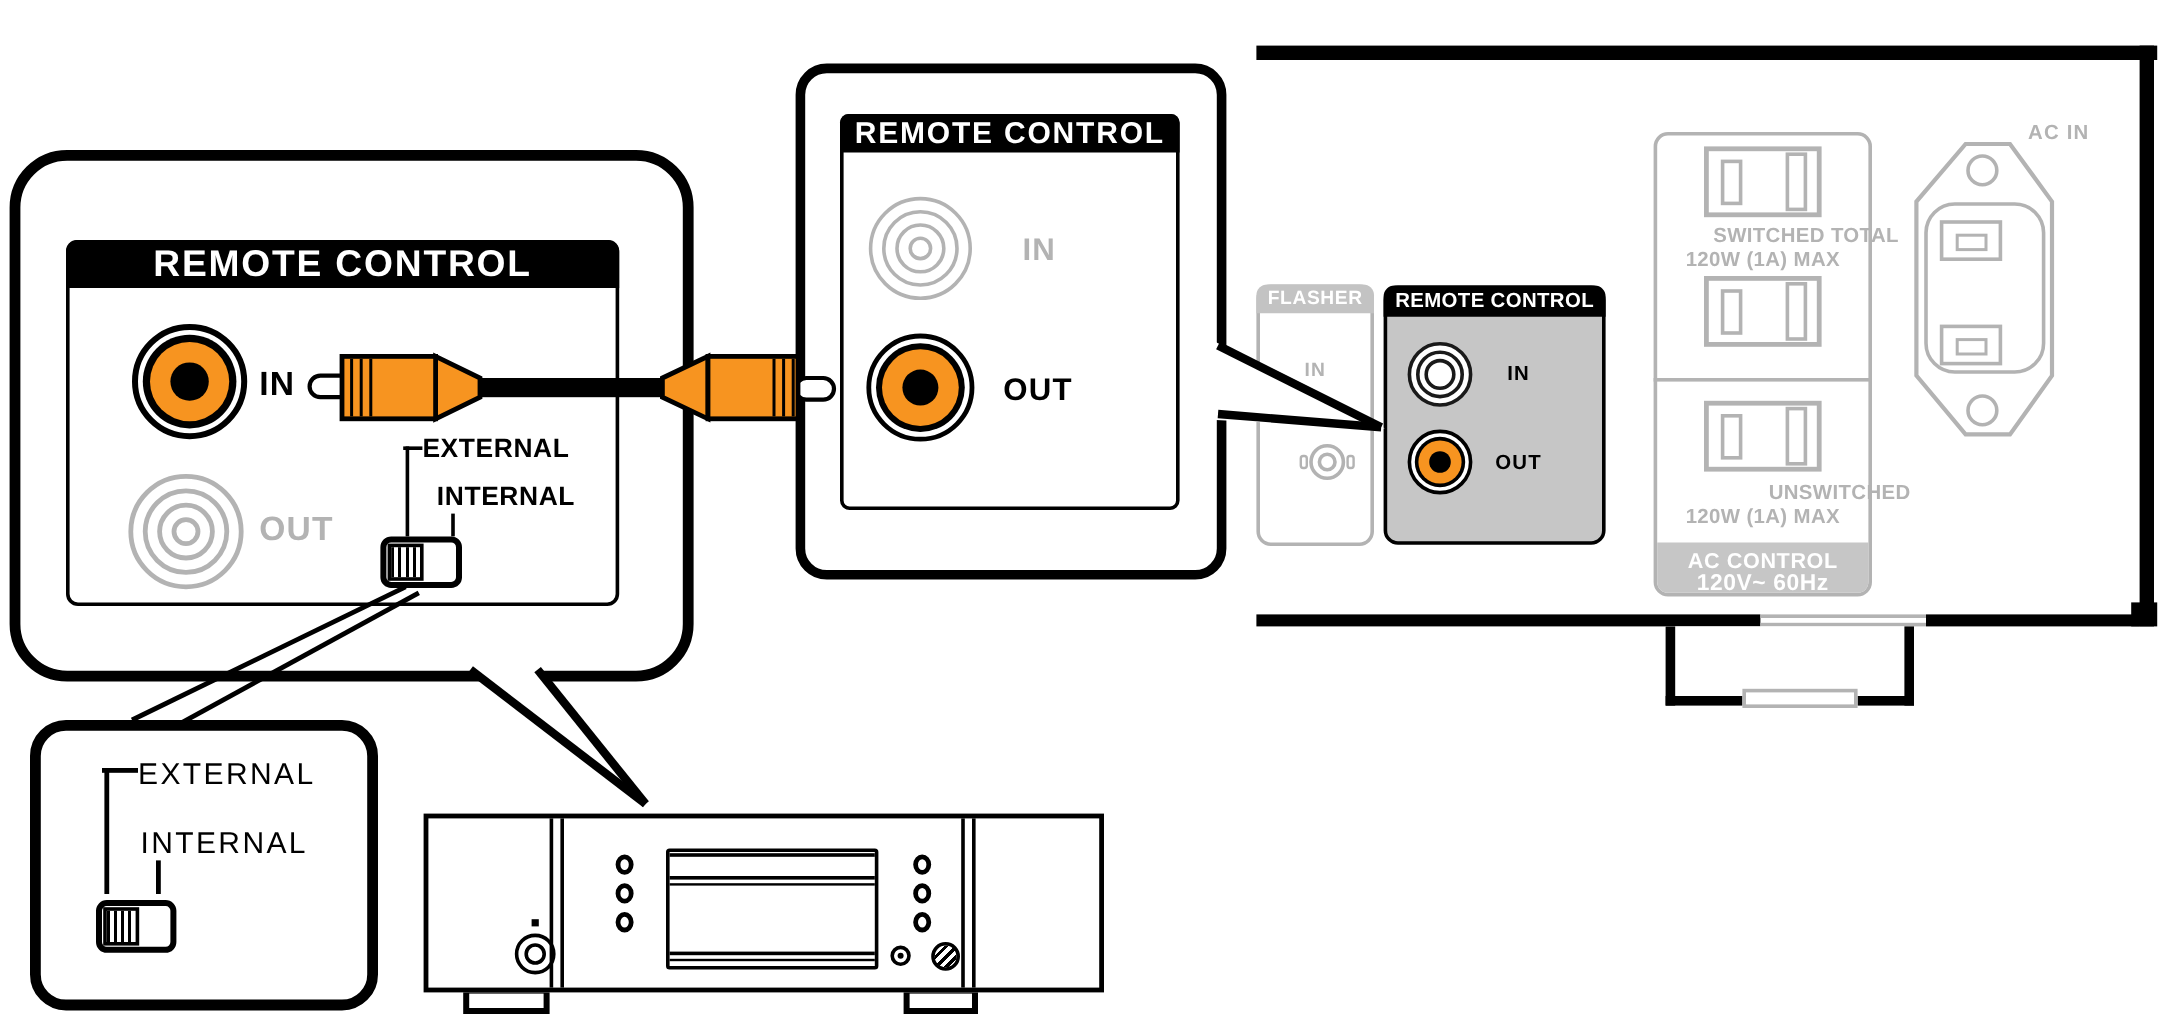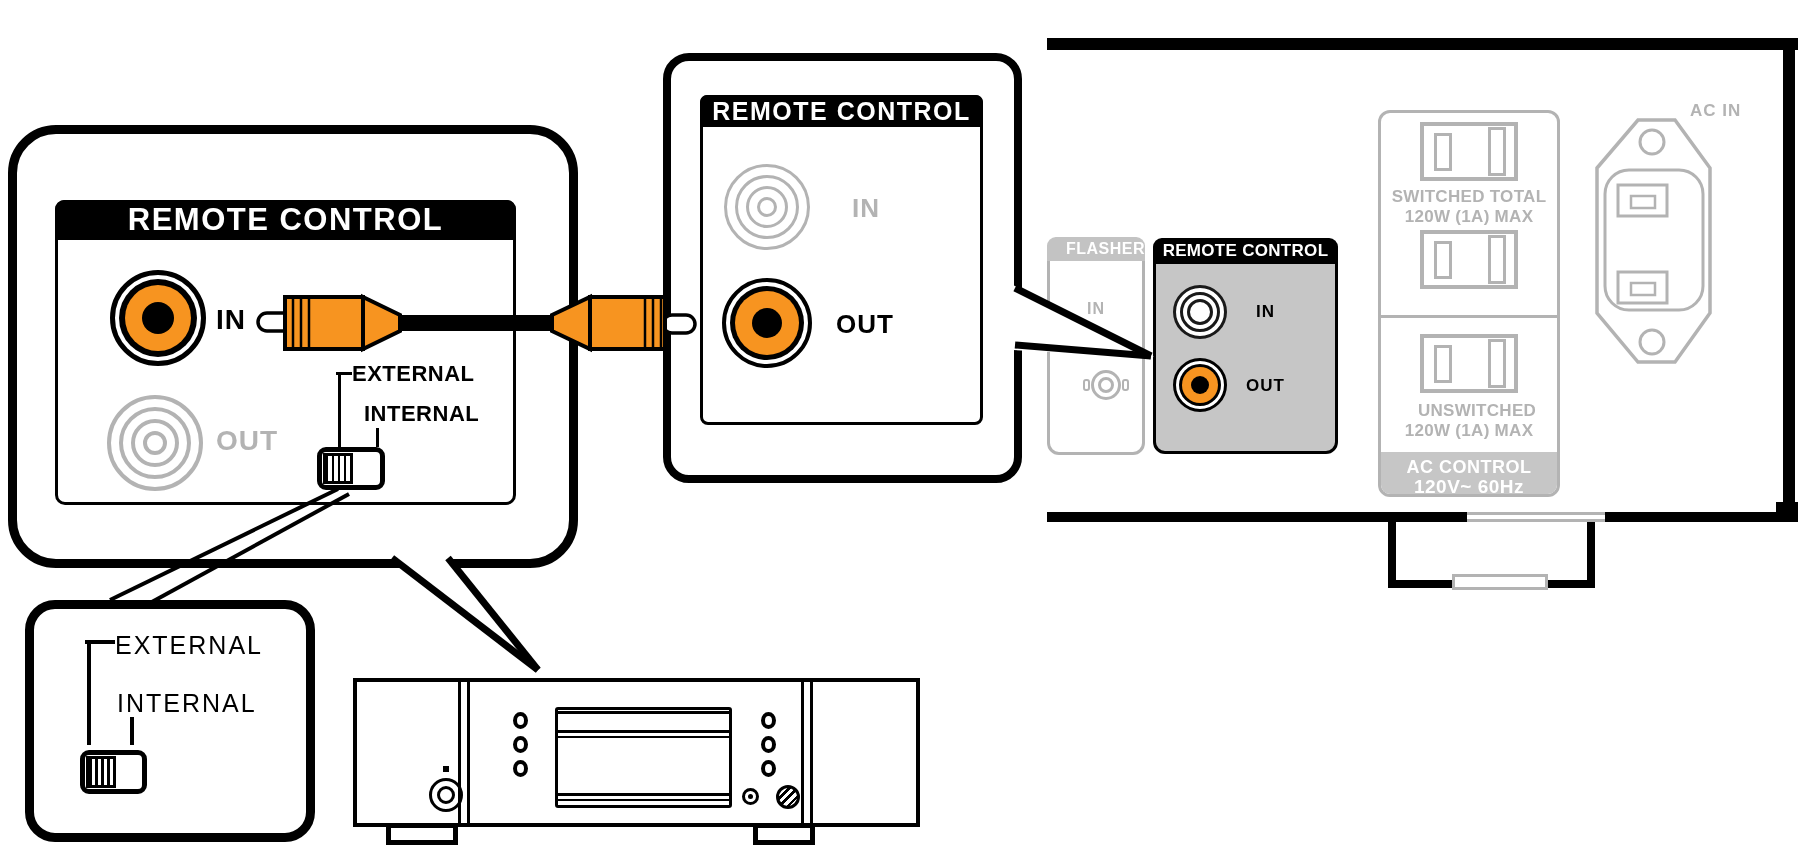--- a/index.html
+++ b/index.html
@@ -22,21 +22,21 @@
   <div class="abs" style="left:1783px;top:38px;width:12px;height:484px;background:#000;"></div>
   <div class="abs" style="left:1047px;top:512px;width:420px;height:10px;background:#000;"></div>
   <div class="abs" style="left:1467px;top:512px;width:138px;height:3px;background:#b3b3b3;"></div>
   <div class="abs" style="left:1467px;top:519px;width:138px;height:3px;background:#b3b3b3;"></div>
   <div class="abs" style="left:1605px;top:512px;width:178px;height:10px;background:#000;"></div>
   <div class="abs" style="left:1776px;top:502px;width:22px;height:20px;background:#000;"></div>
   <div class="abs" style="left:1388px;top:522px;width:207px;height:66px;border:8px solid #000;border-top:none;background:#fff;"></div>
   <div class="abs" style="left:1452px;top:574px;width:96px;height:16px;border:3px solid #b3b3b3;background:#fff;"></div>
 
   <div class="abs" style="left:1047px;top:237px;width:98px;height:218px;border:3px solid #b3b3b3;border-radius:12px;background:#fff;"></div>
-  <div class="abs t w tc" style="left:1047px;top:237px;width:98px;height:24px;background:#c3c3c3;border-radius:9px 9px 0 0;font-size:16px;line-height:24px;letter-spacing:0.5px;text-align:right;">FLASHER</div>
+  <div class="abs t w tc" style="left:1047px;top:237px;width:98px;height:24px;background:#c3c3c3;border-radius:9px 9px 0 0;font-size:16px;line-height:24px;letter-spacing:0.5px;">FLASHER</div>
   <div class="t muted tc" style="left:1047px;top:301px;width:98px;font-size:16px;letter-spacing:1px;">IN</div>
   <div class="cc" style="left:1091px;top:370px;width:30px;height:30px;border:3px solid #b3b3b3;background:#fff;"></div>
   <div class="abs" style="left:1083px;top:379px;width:7px;height:12px;border:2px solid #b3b3b3;border-radius:3px;background:#fff;"></div>
   <div class="abs" style="left:1122px;top:379px;width:7px;height:12px;border:2px solid #b3b3b3;border-radius:3px;background:#fff;"></div>
   <div class="cc" style="left:1098px;top:377px;width:16px;height:16px;border:3px solid #b3b3b3;"></div>
 
   <div class="abs" style="left:1153px;top:238px;width:185px;height:216px;background:#c6c6c6;border:3px solid #000;border-radius:12px;"></div>
   <div class="abs t w tc" style="left:1153px;top:238px;width:185px;height:26px;background:#000;border-radius:9px 9px 0 0;font-size:17px;line-height:26px;letter-spacing:0.3px;">REMOTE CONTROL</div>
 
   <div class="cc" style="left:1173px;top:285px;width:54px;height:54px;border:3px solid #1a1a1a;background:#fff;"></div>
@@ -49,31 +49,31 @@
   <div class="cc" style="left:1182px;top:367px;width:36px;height:36px;background:#F79420;"></div>
   <div class="cc" style="left:1191px;top:376px;width:18px;height:18px;background:#000;"></div>
   <div class="t" style="left:1246px;top:377px;font-size:17px;letter-spacing:1px;">OUT</div>
 
   <div class="abs" style="left:1378px;top:110px;width:182px;height:387px;border:3px solid #b3b3b3;border-radius:12px;background:#fff;"></div>
   <div class="abs" style="left:1378px;top:315px;width:182px;height:3px;background:#b3b3b3;"></div>
 
   <div class="abs" style="left:1420px;top:122px;width:98px;height:59px;border:4px solid #b3b3b3;"></div>
   <div class="abs" style="left:1434px;top:133px;width:18px;height:38px;border:3px solid #b3b3b3;"></div>
   <div class="abs" style="left:1488px;top:127px;width:18px;height:49px;border:3px solid #b3b3b3;"></div>
-  <div class="t muted tc" style="left:1378px;top:188px;width:182px;font-size:17px;letter-spacing:0.3px;">SWITCHED TOTAL</div>
+  <div class="t muted tc" style="left:1378px;top:188px;width:182px;font-size:17px;letter-spacing:0.3px;padding-left:36px;">SWITCHED TOTAL</div>
   <div class="t muted tc" style="left:1378px;top:208px;width:182px;font-size:17px;letter-spacing:0.3px;">120W (1A) MAX</div>
 
   <div class="abs" style="left:1420px;top:230px;width:98px;height:59px;border:4px solid #b3b3b3;"></div>
   <div class="abs" style="left:1434px;top:241px;width:18px;height:38px;border:3px solid #b3b3b3;"></div>
   <div class="abs" style="left:1488px;top:235px;width:18px;height:49px;border:3px solid #b3b3b3;"></div>
 
   <div class="abs" style="left:1420px;top:334px;width:98px;height:59px;border:4px solid #b3b3b3;"></div>
   <div class="abs" style="left:1434px;top:345px;width:18px;height:38px;border:3px solid #b3b3b3;"></div>
   <div class="abs" style="left:1488px;top:339px;width:18px;height:49px;border:3px solid #b3b3b3;"></div>
-  <div class="t muted tc" style="left:1386px;top:402px;width:182px;font-size:17px;letter-spacing:0.3px;">UNSWITCHED</div>
+  <div class="t muted tc" style="left:1442px;top:402px;width:182px;font-size:17px;letter-spacing:0.3px;">UNSWITCHED</div>
   <div class="t muted tc" style="left:1378px;top:422px;width:182px;font-size:17px;letter-spacing:0.3px;">120W (1A) MAX</div>
 
   <div class="abs" style="left:1381px;top:452px;width:176px;height:42px;background:#c6c6c6;border-radius:0 0 9px 9px;"></div>
   <div class="t w tc" style="left:1381px;top:458px;width:176px;font-size:18px;letter-spacing:0.5px;">AC CONTROL</div>
   <div class="t w tc" style="left:1381px;top:477px;width:176px;font-size:19px;letter-spacing:0.5px;">120V~ 60Hz</div>
 
   <div class="t muted" style="left:1690px;top:102px;font-size:17px;letter-spacing:1px;">AC IN</div>
   <svg style="left:1590px;top:112px;" width="135" height="260" viewBox="0 0 135 260">
     <polygon points="48,8 85,8 120,56 120,201 85,250 48,250 7,201 7,56" fill="#fff" stroke="#b3b3b3" stroke-width="3.5"></polygon>
     <circle cx="62" cy="30" r="12" fill="none" stroke="#b3b3b3" stroke-width="3"></circle>

